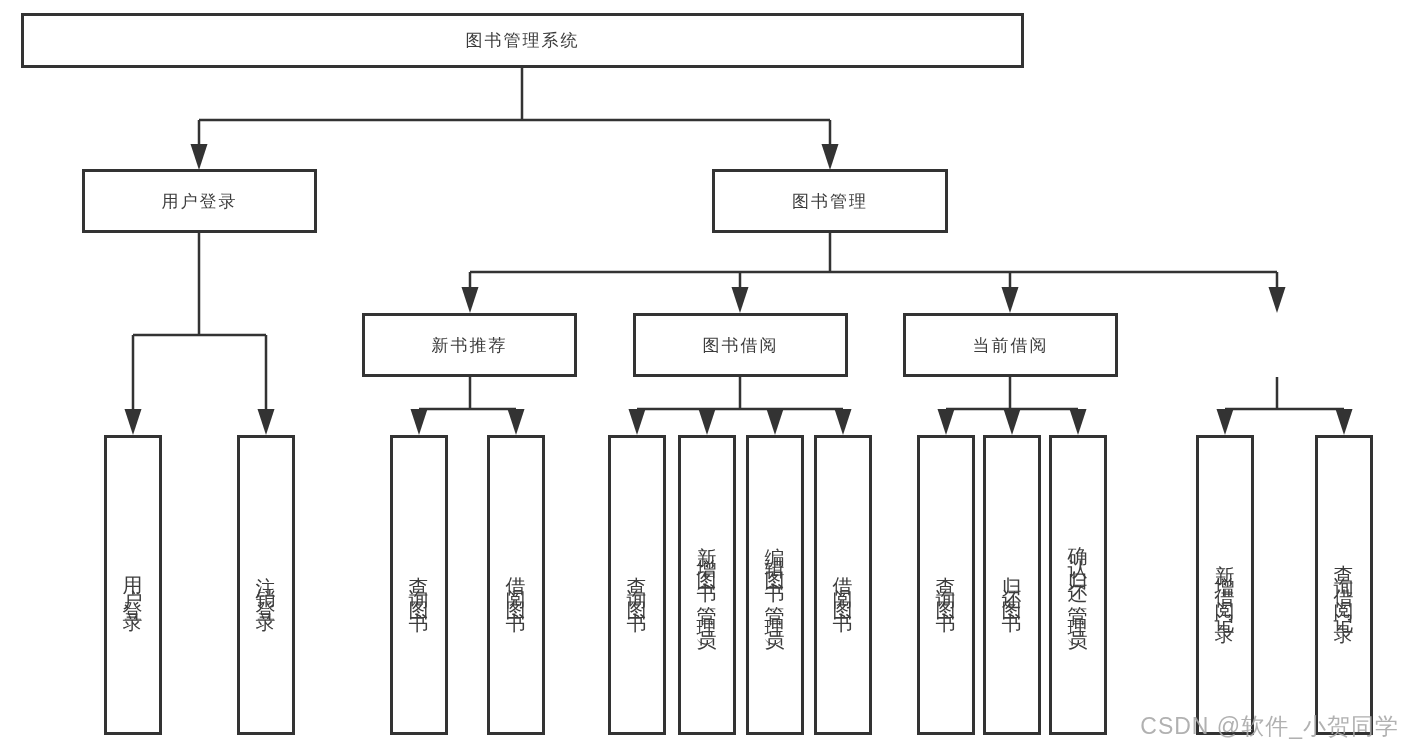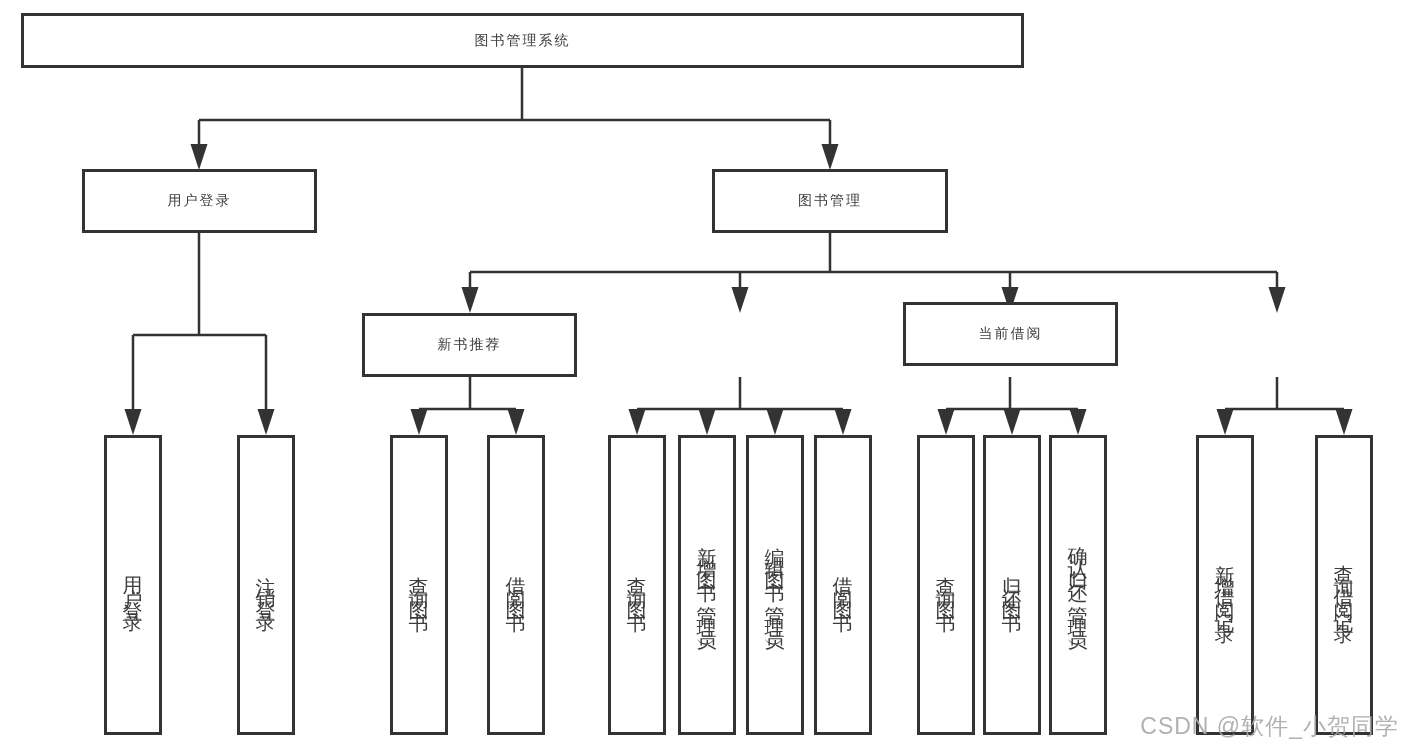--- a/index.html
+++ b/index.html
@@ -7,21 +7,21 @@
     position:relative;width:1405px;height:747px;background:#ffffff;
     font-family:"Liberation Sans",sans-serif;color:#3c3c3c;overflow:hidden;
   }
   .canvas svg{position:absolute;left:0;top:0;z-index:0;}
   .box{
     position:absolute;box-sizing:border-box;background:#ffffff;
     border:3px solid #333333;z-index:1;
     display:flex;align-items:center;justify-content:center;
   }
   .hlabel{
-    font-size:14px;letter-spacing:2px;color:#3c3c3c;white-space:nowrap;text-align:center;
+    font-size:17px;letter-spacing:2px;color:#3c3c3c;white-space:nowrap;text-align:center;
   }
   .vlabel{
     writing-mode:vertical-rl;text-orientation:mixed;
     font-size:20px;letter-spacing:12px;color:#3c3c3c;line-height:1;
   }
   .watermark{
     position:absolute;right:6px;bottom:5px;z-index:2;
     font-size:23px;color:#a9a9a9;opacity:0.9;letter-spacing:1px;white-space:nowrap;
   }
 </style>
@@ -90,21 +90,24 @@
   <div class="box" style="left:82px;top:169px;width:235px;height:64px;">
     <span class="hlabel">用户登录</span>
   </div>
   <div class="box" style="left:712px;top:169px;width:236px;height:64px;">
     <span class="hlabel">图书管理</span>
   </div>
 
   <div class="box" style="left:362px;top:313px;width:215px;height:64px;">
     <span class="hlabel">新书推荐</span>
   </div>
-  <div class="box" style="left:903px;top:302px;width:215px;height:64px;">
+  <div class="box" style="left:633px;top:313px;width:215px;height:64px;">
+    <span class="hlabel">图书借阅</span>
+  </div>
+  <div class="box" style="left:903px;top:313px;width:215px;height:64px;">
     <span class="hlabel">当前借阅</span>
   </div>
 
   <div class="box" style="left:104px;top:435px;width:58px;height:300px;">
     <span class="vlabel">用户登录</span>
   </div>
   <div class="box" style="left:237px;top:435px;width:58px;height:300px;">
     <span class="vlabel">注销登录</span>
   </div>
 

